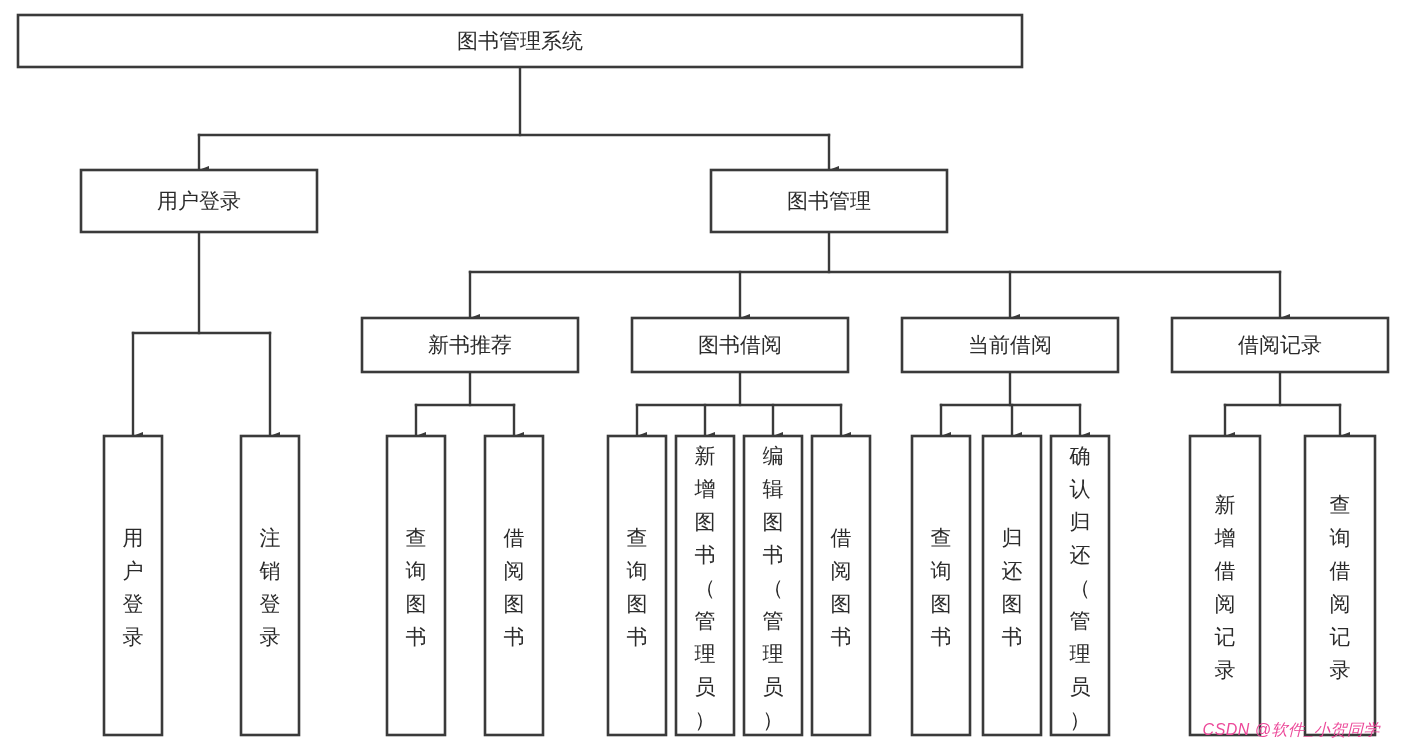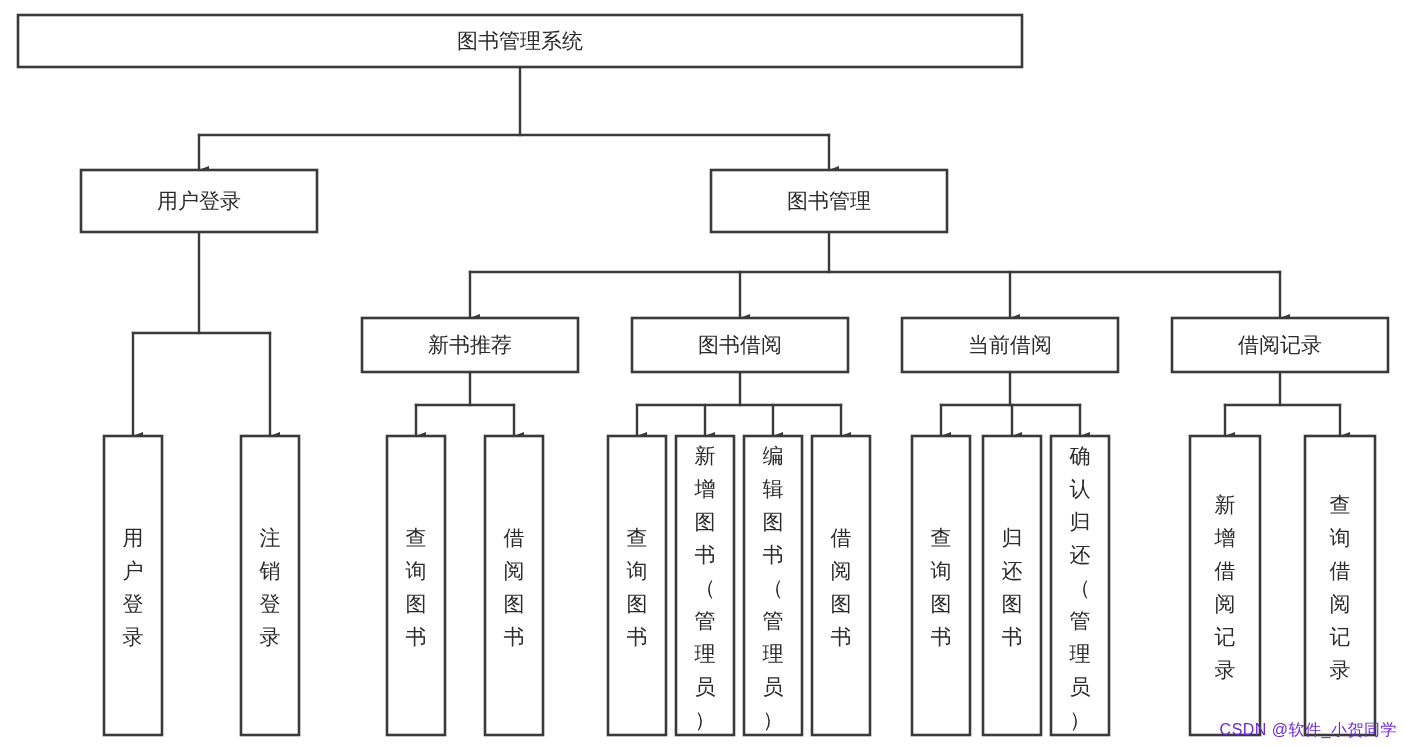--- a/index.html
+++ b/index.html
@@ -47,28 +47,29 @@
     dominant-baseline: middle;
   }
   .node-label-vert {
     font-family: "Liberation Sans", "DejaVu Sans", sans-serif;
     font-size: 21px;
     fill: #2b2b2b;
     text-anchor: middle;
   }
   .watermark {
     position: absolute;
-    right: 8px;
+    right: 25px;
     bottom: 6px;
     font-family: "Liberation Sans", "DejaVu Sans", sans-serif;
     font-size: 16px;
-    color: #6d28d9;
+    color: #ec4899;
     letter-spacing: 0.5px;
     white-space: nowrap;
     user-select: none;
+    font-style: italic;
   }
 </style>
 </head>
 <body>
 
 <div id="diagram-root">
   <svg class="diagram" viewBox="0 0 1405 747">
     <defs>
       <marker id="arrowhead" markerWidth="9" markerHeight="11" refX="4.5" refY="10.2" orient="auto" markerUnits="userSpaceOnUse">
         <path d="M0.4,0 L8.6,0 L4.5,10.6 Z" fill="#3a3a3a"></path>

